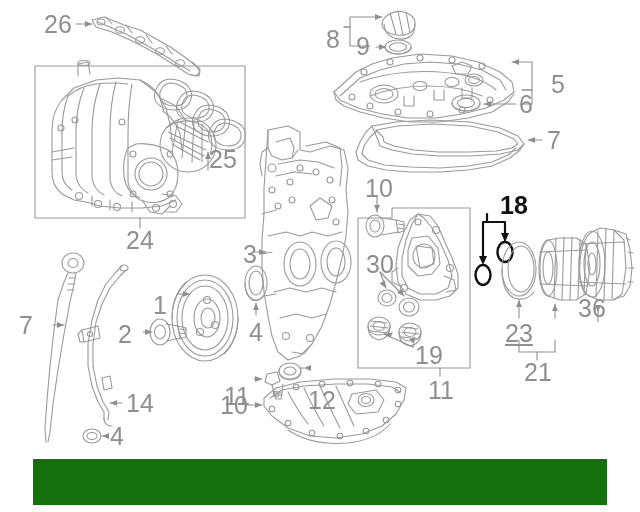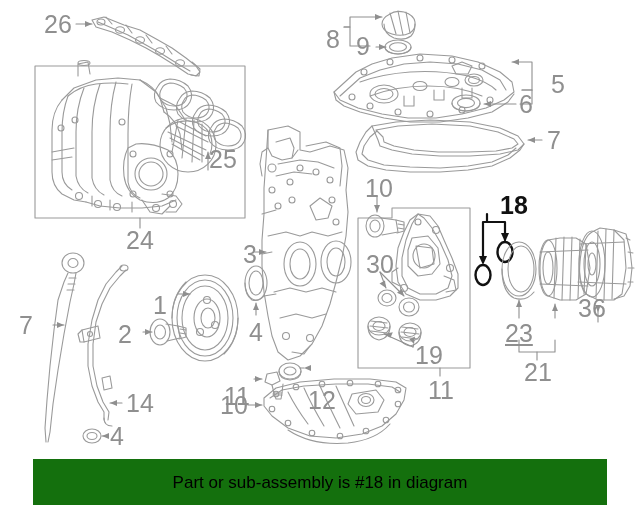--- a/index.html
+++ b/index.html
@@ -519,16 +519,15 @@
   <div class="lbl" style="left:415px;top:343px;">19</div>
   <div class="lbl" style="left:366px;top:252px;">30</div>
   <div class="lbl" style="left:524px;top:360px;">21</div>
   <div class="lbl" style="left:578px;top:296px;">36</div>
   <div class="lbl" style="left:505px;top:321px;text-decoration:underline;">23</div>
   <div class="lbl" style="left:126px;top:228px;">24</div>
   <div class="lbl" style="left:209px;top:147px;">25</div>
   <div class="lbl" style="left:44px;top:12px;">26</div>
 
   <div id="banner">
-    <div>Part or sub-assembly is #18 in diagram</div>
   </div>
 
 </div>
 
 </body></html>

